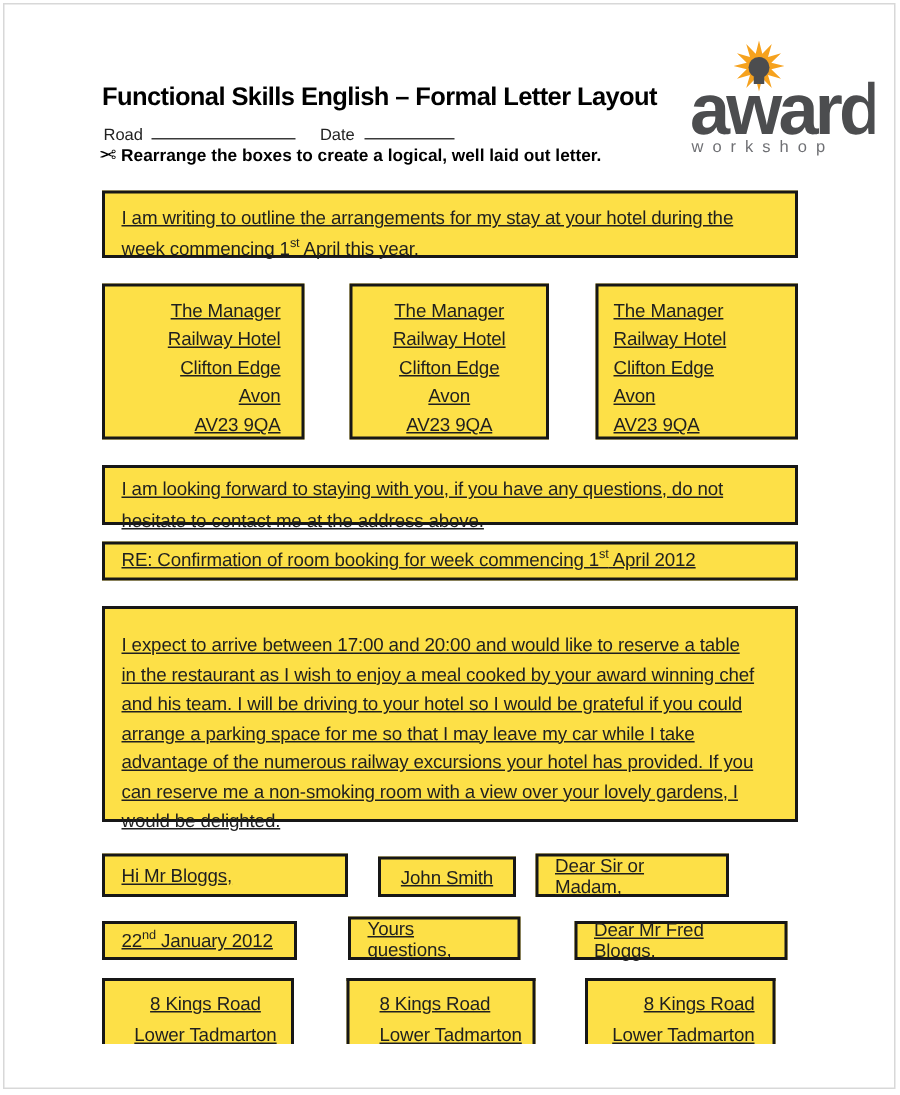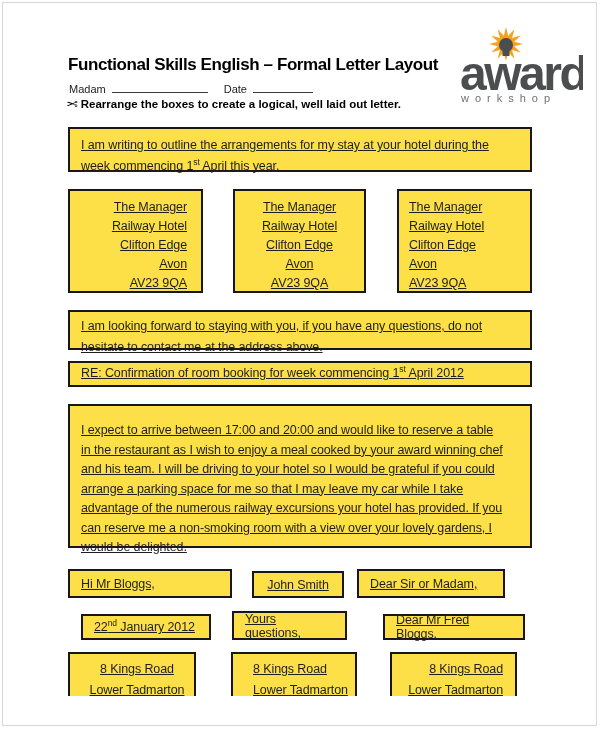--- a/index.html
+++ b/index.html
@@ -128,21 +128,21 @@
 </style>
 </head>
 <body>
 
 <div class="page">
   <div class="page-frame"></div>
 
   <div class="title">Functional Skills English – Formal Letter Layout</div>
 
   <div class="name-date">
-    <span>Madam</span><span class="rule rule-name"></span><span>Date</span><span class="rule rule-date"></span>
+    <span>Road</span><span class="rule rule-name"></span><span>Date</span><span class="rule rule-date"></span>
   </div>
 
   <div class="instruction">
     <span class="scissors">✂</span><span>Rearrange the boxes to create a logical, well laid out letter.</span>
   </div>
 
   <div class="logo">
     <div class="logo-word">award</div>
     <div class="logo-sub">workshop</div>
     <svg class="sun" viewBox="0 0 36 36" xmlns="http://www.w3.org/2000/svg">
@@ -197,25 +197,25 @@
     <div class="line">can reserve me a non-smoking room with a view over your lovely gardens, I</div>
     <div class="line">would be delighted.</div>
   </div>
 
   <div class="box small" style="left:68px;top:569px;width:164px;height:29px">
     <span>Hi Mr Bloggs,</span>
   </div>
   <div class="box small center" style="left:252px;top:571px;width:92px;height:27px">
     <span>John Smith</span>
   </div>
-  <div class="box small" style="left:357px;top:569px;width:148px;height:29px">
+  <div class="box small" style="left:357px;top:569px;width:129px;height:29px">
     <span>Dear Sir or Madam,</span>
   </div>
 
-  <div class="box small" style="left:81px;top:614px;width:130px;height:26px">
+  <div class="box small" style="left:68px;top:614px;width:130px;height:26px">
     <span><span>22</span><sup>nd</sup><span> January 2012</span></span>
   </div>
   <div class="box small center" style="left:232px;top:611px;width:115px;height:29px">
     <span>Yours questions,</span>
   </div>
   <div class="box small center" style="left:383px;top:614px;width:142px;height:26px">
     <span>Dear Mr Fred Bloggs,</span>
   </div>
 
   <div class="box kings align-center" style="left:68px;top:652px;width:128px;height:44px">

